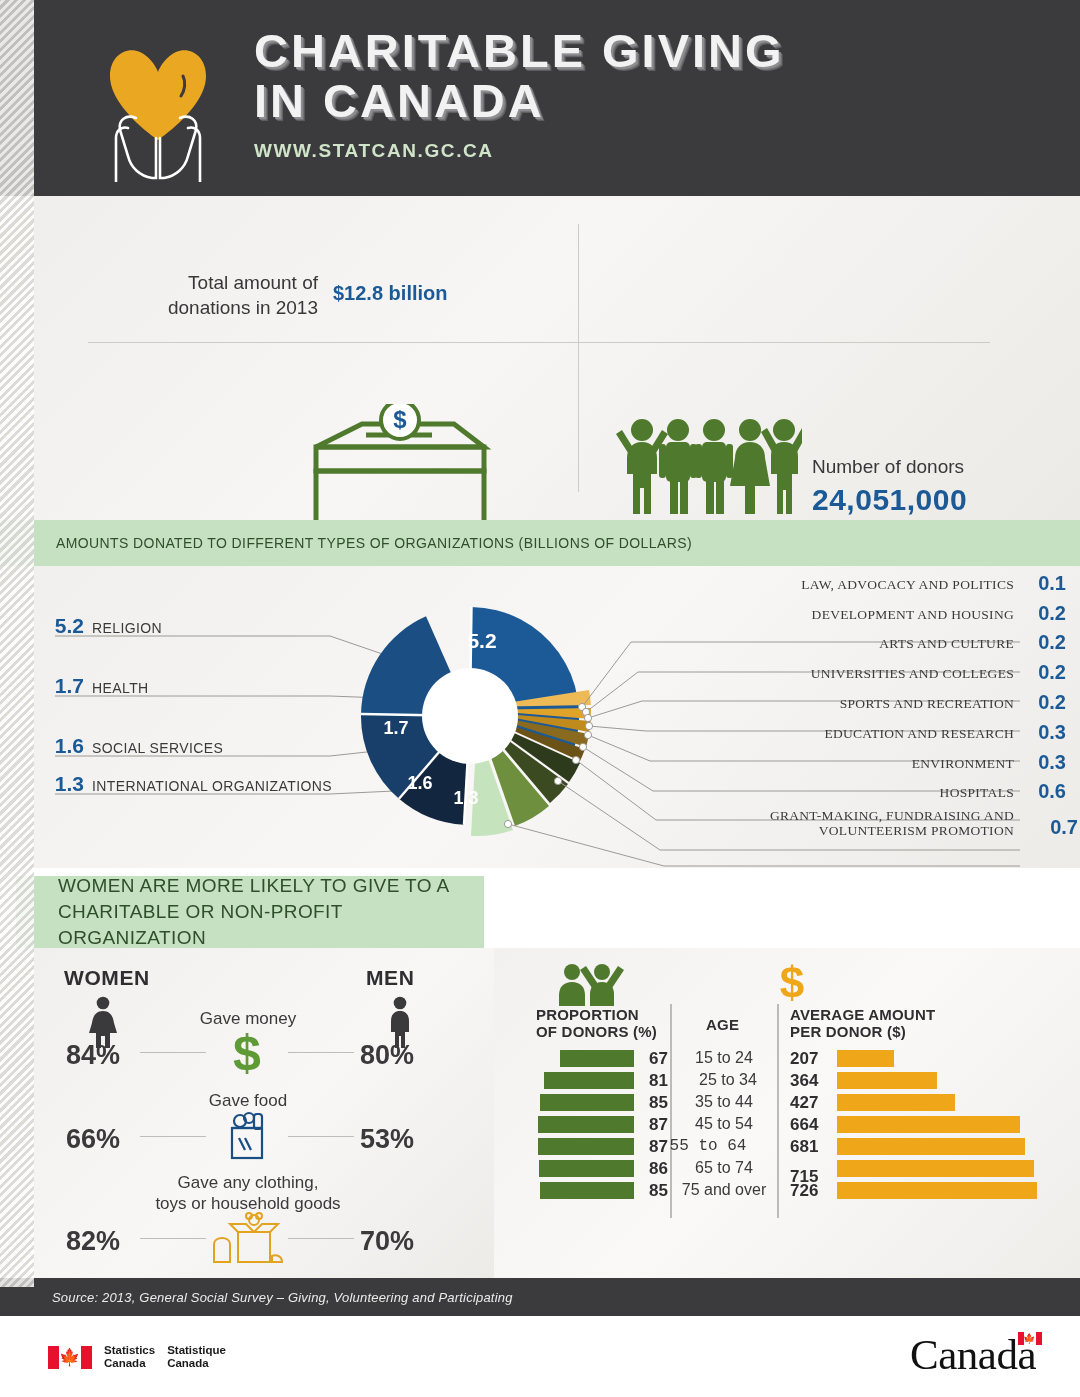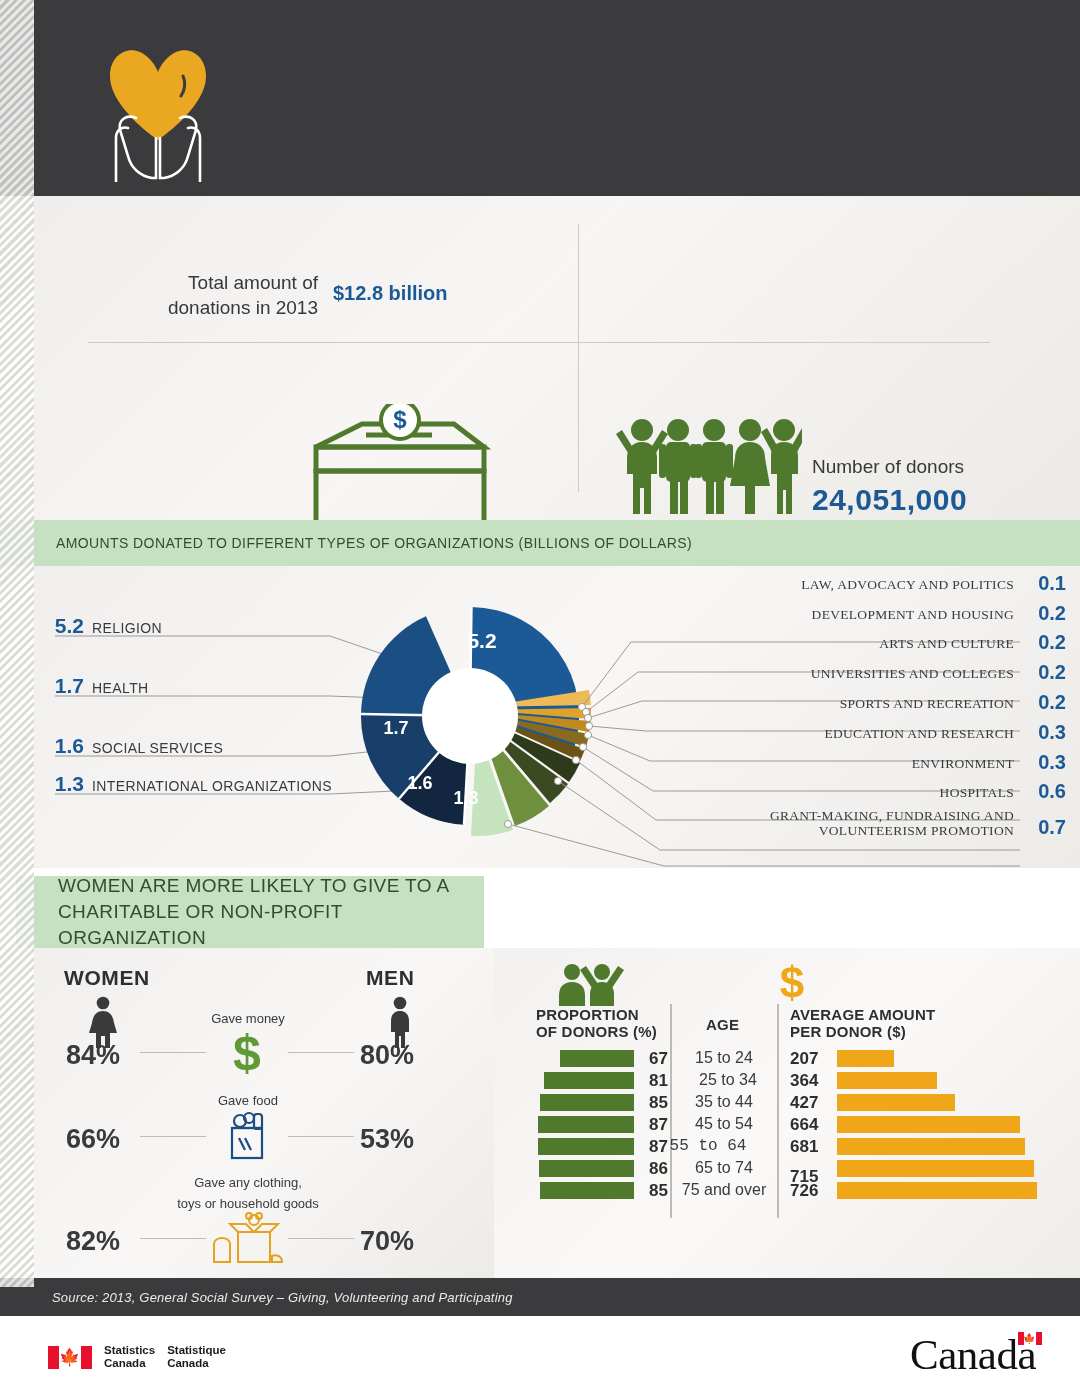--- a/index.html
+++ b/index.html
@@ -105,21 +105,21 @@
   .gender-sec {
     position:absolute; left:0; top:948px; width:494px; height:330px;
     background:linear-gradient(135deg,#f0efed 0%, #f8f7f6 55%, #ecebe8 100%);
   }
   .g-head {
     position:absolute; font-size:21px; font-weight:bold; color:#2f2f31;
     letter-spacing:.6px;
   }
   .g-pct { position:absolute; font-size:27px; font-weight:bold; color:#3a3a3c; }
   .g-cap {
-    position:absolute; font-size:13px; color:#3a3a3c; text-align:center;
+    position:absolute; font-size:17px; color:#3a3a3c; text-align:center;
     line-height:21px; width:260px;
   }
   .g-line { position:absolute; height:1px; background:#bfbdb8; }
 
   
   .age-sec {
     position:absolute; left:494px; top:948px; width:586px; height:330px;
     background:linear-gradient(135deg,#f2f1ef 0%, #faf9f8 50%, #eeedea 100%);
   }
   .age-sec .sepline { position:absolute; width:2px; background:#bdbbb6; }
@@ -178,20 +178,25 @@
         <path d="M95 54 C98 60 97 68 93 74" stroke="#3b3b3d" stroke-width="3" fill="none" stroke-linecap="round"></path>
         <g stroke="#ffffff" stroke-width="2.6" fill="none" stroke-linecap="round">
           <path d="M48 96 C38 92 30 98 32 108 L40 134 C43 146 52 154 64 156 L68 156 L68 116"></path>
           <path d="M40 106 C34 104 28 108 28 116 L28 160"></path>
           <path d="M92 96 C102 92 110 98 108 108 L100 134 C97 146 88 154 76 156 L72 156 L72 116"></path>
           <path d="M100 106 C106 104 112 108 112 116 L112 160"></path>
         </g>
       </svg>
     </div>
 
+    <div class="title-block">
+      <div class="main-title">CHARITABLE GIVING</div>
+      <div class="main-title">IN CANADA</div>
+      <div class="sub-url">WWW.STATCAN.GC.CA</div>
+    </div>
   </div>
 
   <div class="kpi">
     <div class="vdiv"></div>
     <div class="hdiv"></div>
 
     <div style="position:absolute;left:128px;top:74px;width:190px;text-align:right;">
       <div class="kpi-lbl">Total amount of</div>
       <div class="kpi-lbl">donations in 2013</div>
     </div>
@@ -413,21 +418,21 @@
     <div class="right-name" style="right:66px; top:160px;">EDUCATION AND RESEARCH</div>
     <div class="right-val" style="right:14px; top:155px;">0.3</div>
     <div class="right-name" style="right:66px; top:190px;">ENVIRONMENT</div>
     <div class="right-val" style="right:14px; top:185px;">0.3</div>
     <div class="right-name" style="right:66px; top:219px;">HOSPITALS</div>
     <div class="right-val" style="right:14px; top:214px;text-align:right;">0.6</div>
     <div class="right-name" style="right:66px; top:242px;width:250px;">
       <span>GRANT-MAKING, FUNDRAISING AND</span><br>
       <span>VOLUNTEERISM PROMOTION</span>
     </div>
-    <div class="right-val" style="right:14px; top:250px;">0.7</div>
+    <div class="right-val" style="right:2px; top:250px;">0.7</div>
   </div>
 
   <div class="band b2">
     <div>
       <div>WOMEN ARE MORE LIKELY TO GIVE TO A</div>
       <div>CHARITABLE OR NON-PROFIT ORGANIZATION</div>
     </div>
   </div>
 
   <div class="gender-sec">

